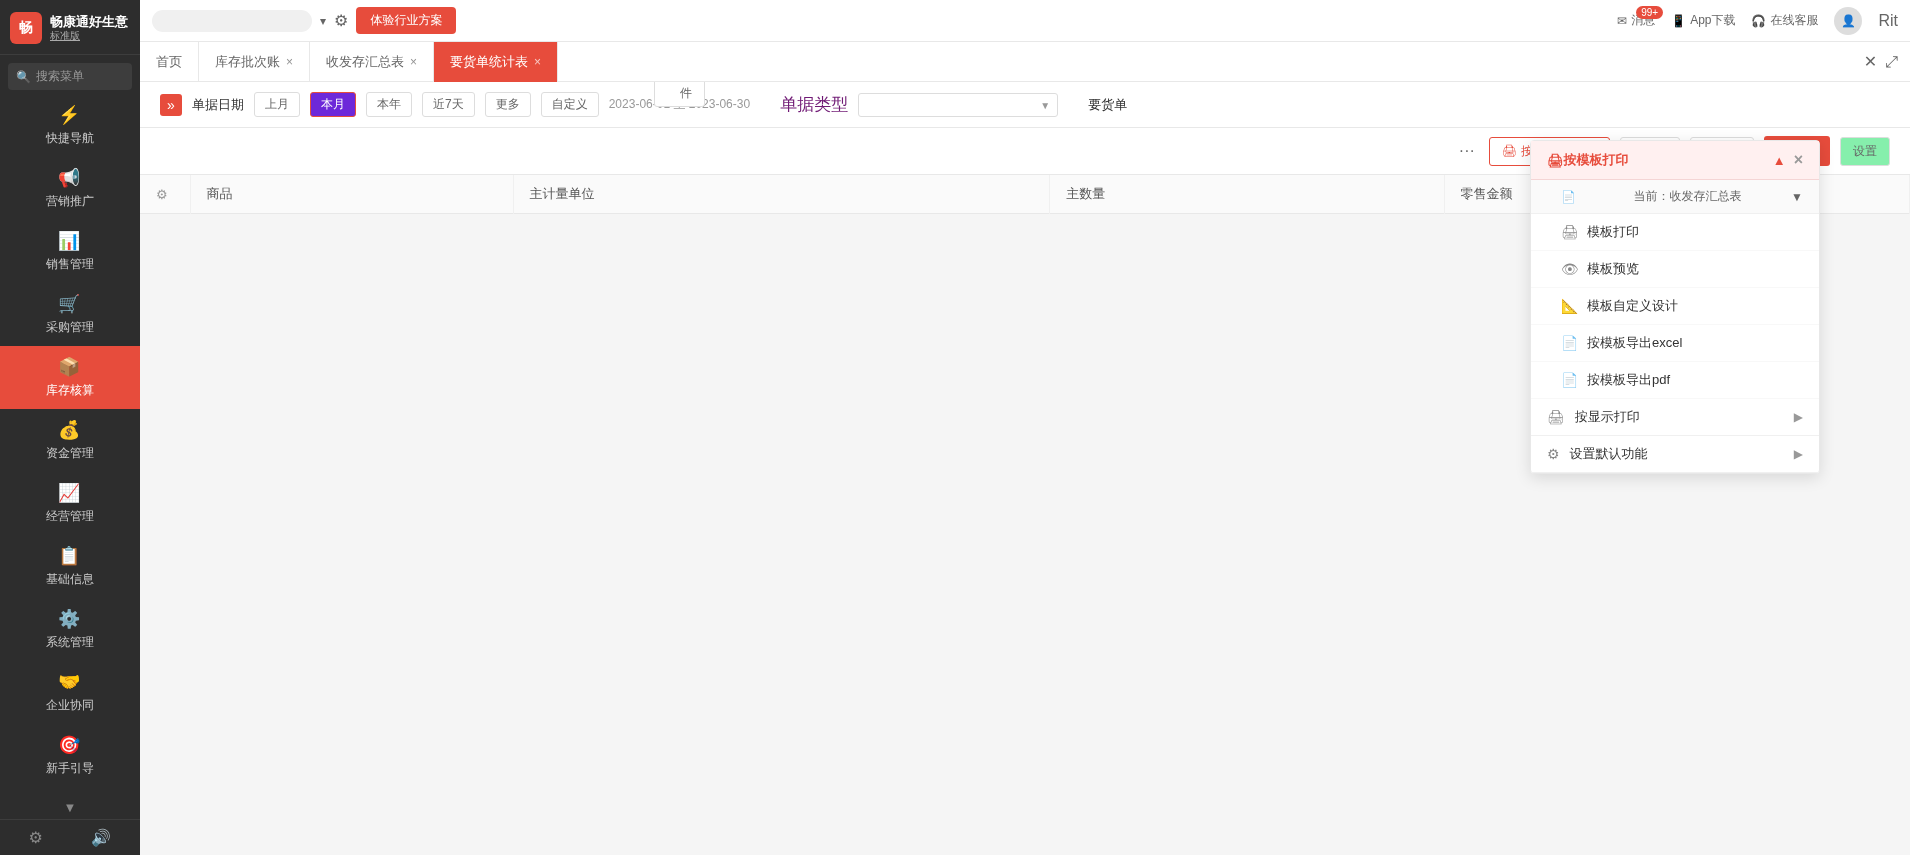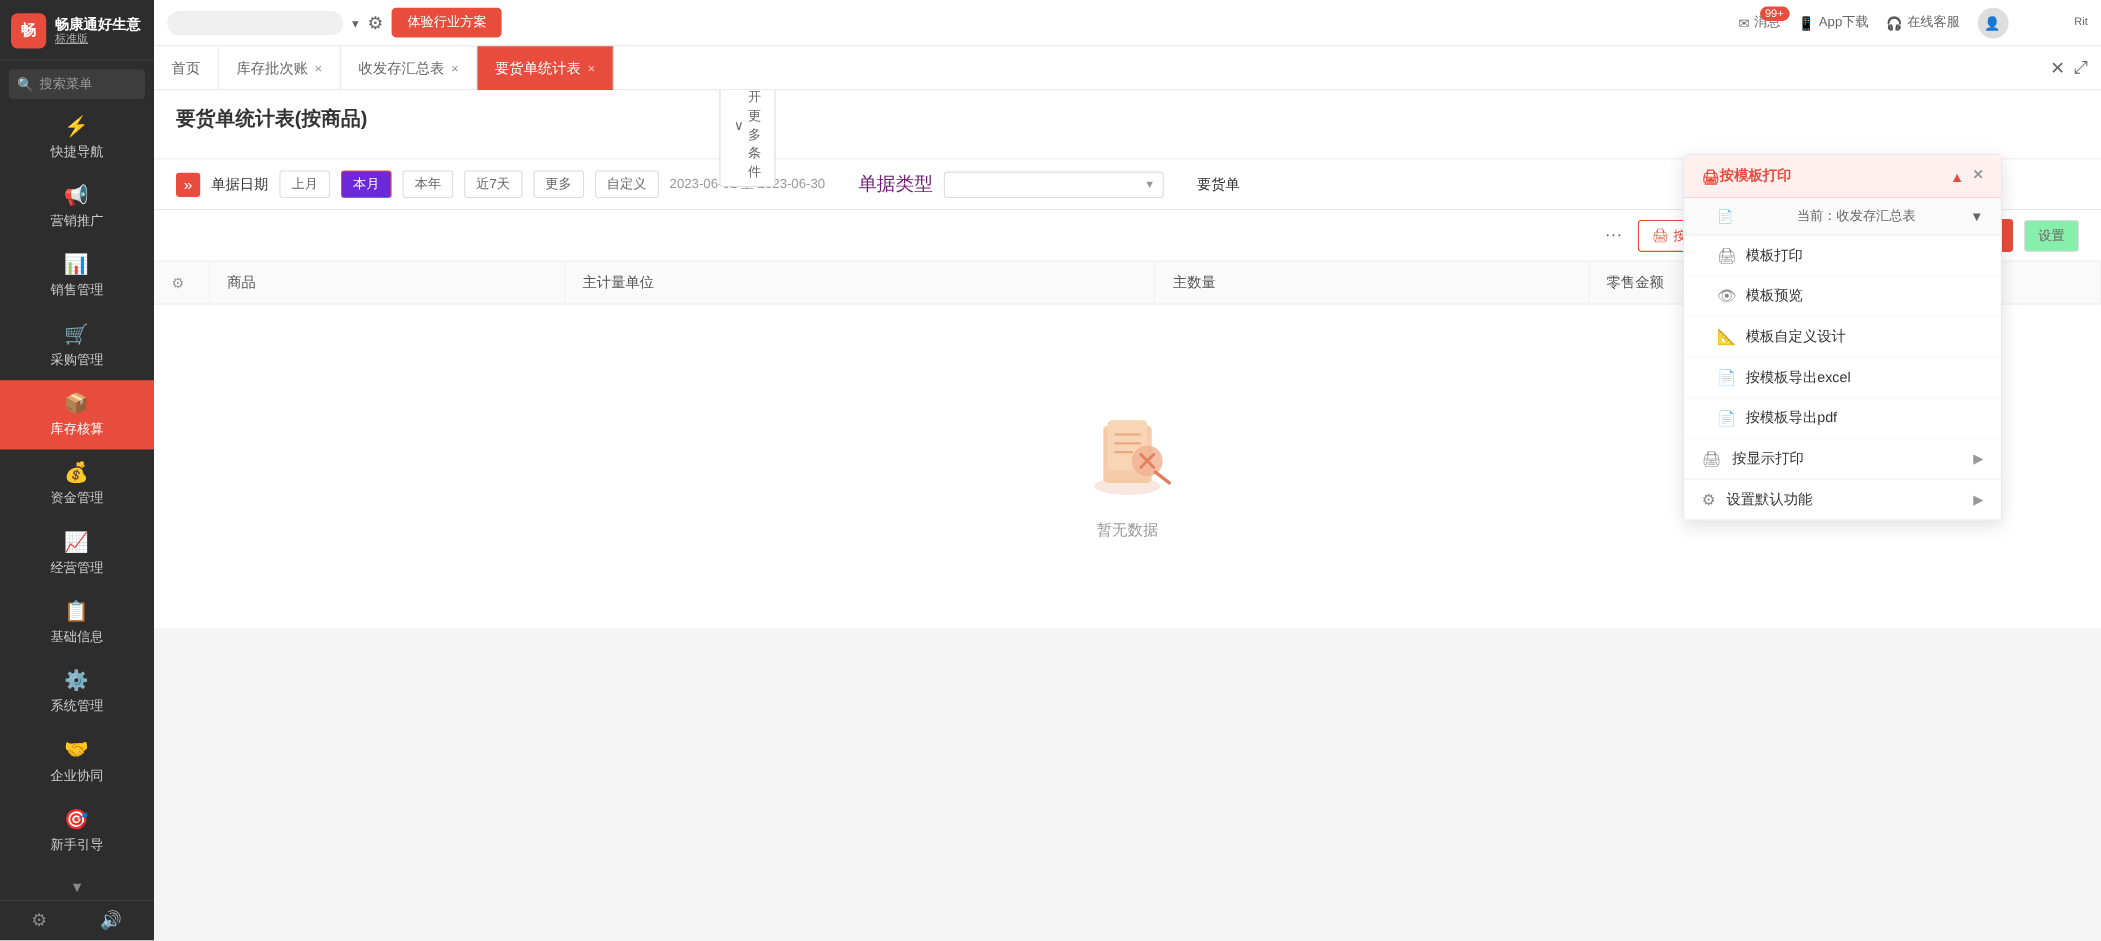--- a/index.html
+++ b/index.html
@@ -114,21 +114,21 @@
       font-size: 12px;
       cursor: pointer;
     }
     .topbar-spacer { flex: 1; }
     .topbar-right { display: flex; align-items: center; gap: 16px; }
     .topbar-msg { display: flex; align-items: center; gap: 4px; font-size: 12px; color: #666; cursor: pointer; position: relative; }
     .badge { background: #e74c3c; color: white; border-radius: 10px; font-size: 10px; padding: 1px 5px; position: absolute; top: -6px; right: -8px; }
     .topbar-app { display: flex; align-items: center; gap: 4px; font-size: 12px; color: #666; cursor: pointer; }
     .topbar-service { display: flex; align-items: center; gap: 4px; font-size: 12px; color: #666; cursor: pointer; }
     .topbar-avatar { width: 28px; height: 28px; border-radius: 50%; background: #ddd; display: flex; align-items: center; justify-content: center; font-size: 12px; cursor: pointer; }
-    .topbar-username { font-size: 10px; color: #666; cursor: pointer; margin-left: 44px; }
+    .topbar-username { font-size: 16px; color: #666; cursor: pointer; }
 
     
     #tabbar {
       height: 40px;
       background: white;
       display: flex;
       align-items: center;
       border-bottom: 1px solid #e8e8e8;
       padding: 0 0 0 0;
     }
@@ -517,23 +517,20 @@
     </div>
     <div class="tab-spacer"></div>
     <div class="tab-window-btns">
       <span class="win-btn">✕</span>
       <span class="win-btn">⤢</span>
     </div>
   </div>
 
   <div id="content">
 
-    <div style="background:white; padding: 14px 20px 10px 20px; border-bottom: 1px solid #e8e8e8;">
-      <div id="page-title">要货单统计表(按商品)</div>
-    </div>
 
     <div id="filter-bar">
       <button class="filter-expand-btn">»</button>
       <span class="filter-label">单据日期</span>
       <button class="date-btn">上月</button>
       <button class="date-btn active">本月</button>
       <button class="date-btn">本年</button>
       <button class="date-btn">近7天</button>
       <button class="date-btn">更多</button>
       <button class="date-btn">自定义</button>
@@ -586,37 +583,20 @@
             <th>商品</th>
             <th>主计量单位</th>
             <th>主数量</th>
             <th>零售金额</th>
           </tr>
         </thead>
         <tbody>
         </tbody>
       </table>
 
-      <div id="empty-state">
-        <div class="empty-icon">
-          <svg viewBox="0 0 100 100" width="100" height="100">
-            <ellipse cx="50" cy="85" rx="30" ry="8" fill="#f0d0c0" opacity="0.5"></ellipse>
-            <rect x="28" y="30" width="44" height="52" rx="4" fill="#f5c5a0" opacity="0.9"></rect>
-            <rect x="32" y="25" width="36" height="46" rx="4" fill="#f8d5b5"></rect>
-            <line x1="38" y1="38" x2="62" y2="38" stroke="#e8a880" stroke-width="2"></line>
-            <line x1="38" y1="46" x2="62" y2="46" stroke="#e8a880" stroke-width="2"></line>
-            <line x1="38" y1="54" x2="55" y2="54" stroke="#e8a880" stroke-width="2"></line>
-            <circle cx="68" cy="62" r="14" fill="#f0b090" opacity="0.8"></circle>
-            <line x1="62" y1="56" x2="74" y2="68" stroke="#e08060" stroke-width="2.5" stroke-linecap="round"></line>
-            <line x1="74" y1="56" x2="62" y2="68" stroke="#e08060" stroke-width="2.5" stroke-linecap="round"></line>
-            <path d="M 75 72 L 88 82" stroke="#e08060" stroke-width="3" stroke-linecap="round"></path>
-          </svg>
-        </div>
-        <span class="empty-text">暂无数据</span>
-      </div>
     </div>
   </div>
 </div>
 
 <div id="print-dropdown">
   <div class="dropdown-header">
     <span>🖨</span>
     <span>按模板打印</span>
     <span style="flex:1"></span>
     <span>▲</span>

